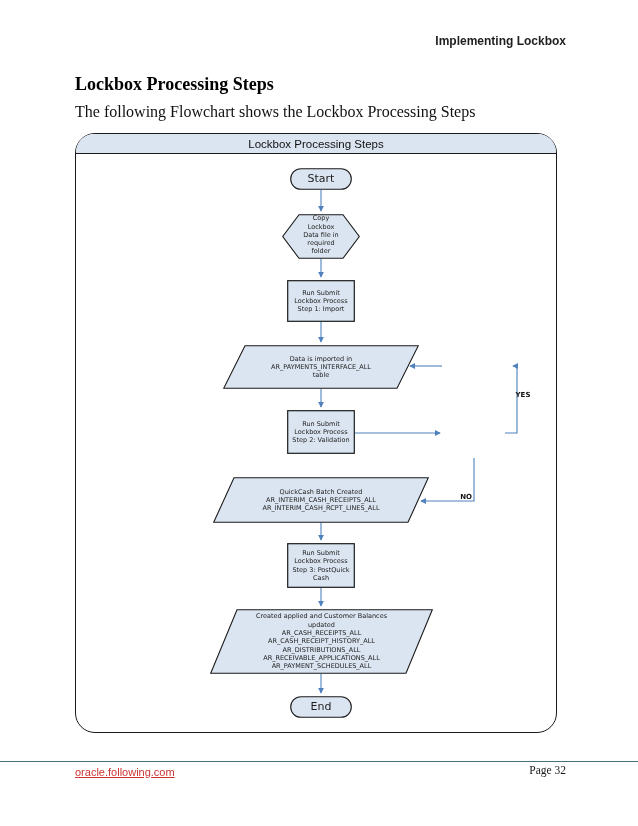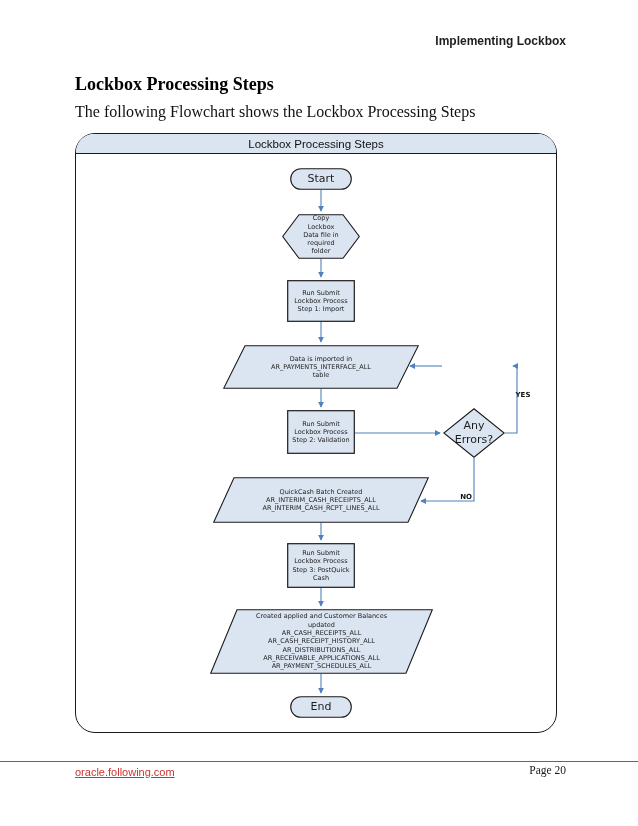--- a/index.html
+++ b/index.html
@@ -126,26 +126,20 @@
 
   <div class="node" style="left:211px;top:276px;width:68px;height:44px;">
     <svg width="68" height="44">
         <rect x="0.7" y="0.7" width="66.6" height="42.6" fill="#dbe5f1" stroke="#1a1a1a" stroke-width="1.2"></rect>
       </svg>
     <div class="nlabel">Run Submit
 Lockbox Process
 Step 2: Validation</div>
   </div>
 
-  <div class="node" style="left:367px;top:274px;width:62px;height:50px;">
-    <svg width="62" height="50">
-        <polygon points="31,0.8 61.2,25 31,49.2 0.8,25" fill="#dbe5f1" stroke="#1a1a1a" stroke-width="1.1"></polygon>
-      </svg>
-    <div class="nlabel big">Any Errors?</div>
-  </div>
 
   <div class="node" style="left:137px;top:343px;width:216px;height:46px;">
     <svg width="216" height="46">
         <polygon points="21,0.7 215.3,0.7 195,45.3 0.7,45.3" fill="#dbe5f1" stroke="#1a1a1a" stroke-width="1.1"></polygon>
       </svg>
     <div class="nlabel">QuickCash Batch Created
 AR_INTERIM_CASH_RECEIPTS_ALL
 AR_INTERIM_CASH_RCPT_LINES_ALL</div>
   </div>
 
@@ -178,13 +172,13 @@
       </svg>
     <div class="nlabel big">End</div>
   </div>
 
   <div class="edge-label" style="left:432px;top:257px;width:30px;">YES</div>
   <div class="edge-label" style="left:372px;top:359px;width:24px;text-align:right;">NO</div>
 </div>
 
 <div class="footer-rule"></div>
 <a class="footer-link">oracle.following.com</a>
-<div class="footer-page">Page 20</div>
+<div class="footer-page">Page 32</div>
 
 </body></html>

